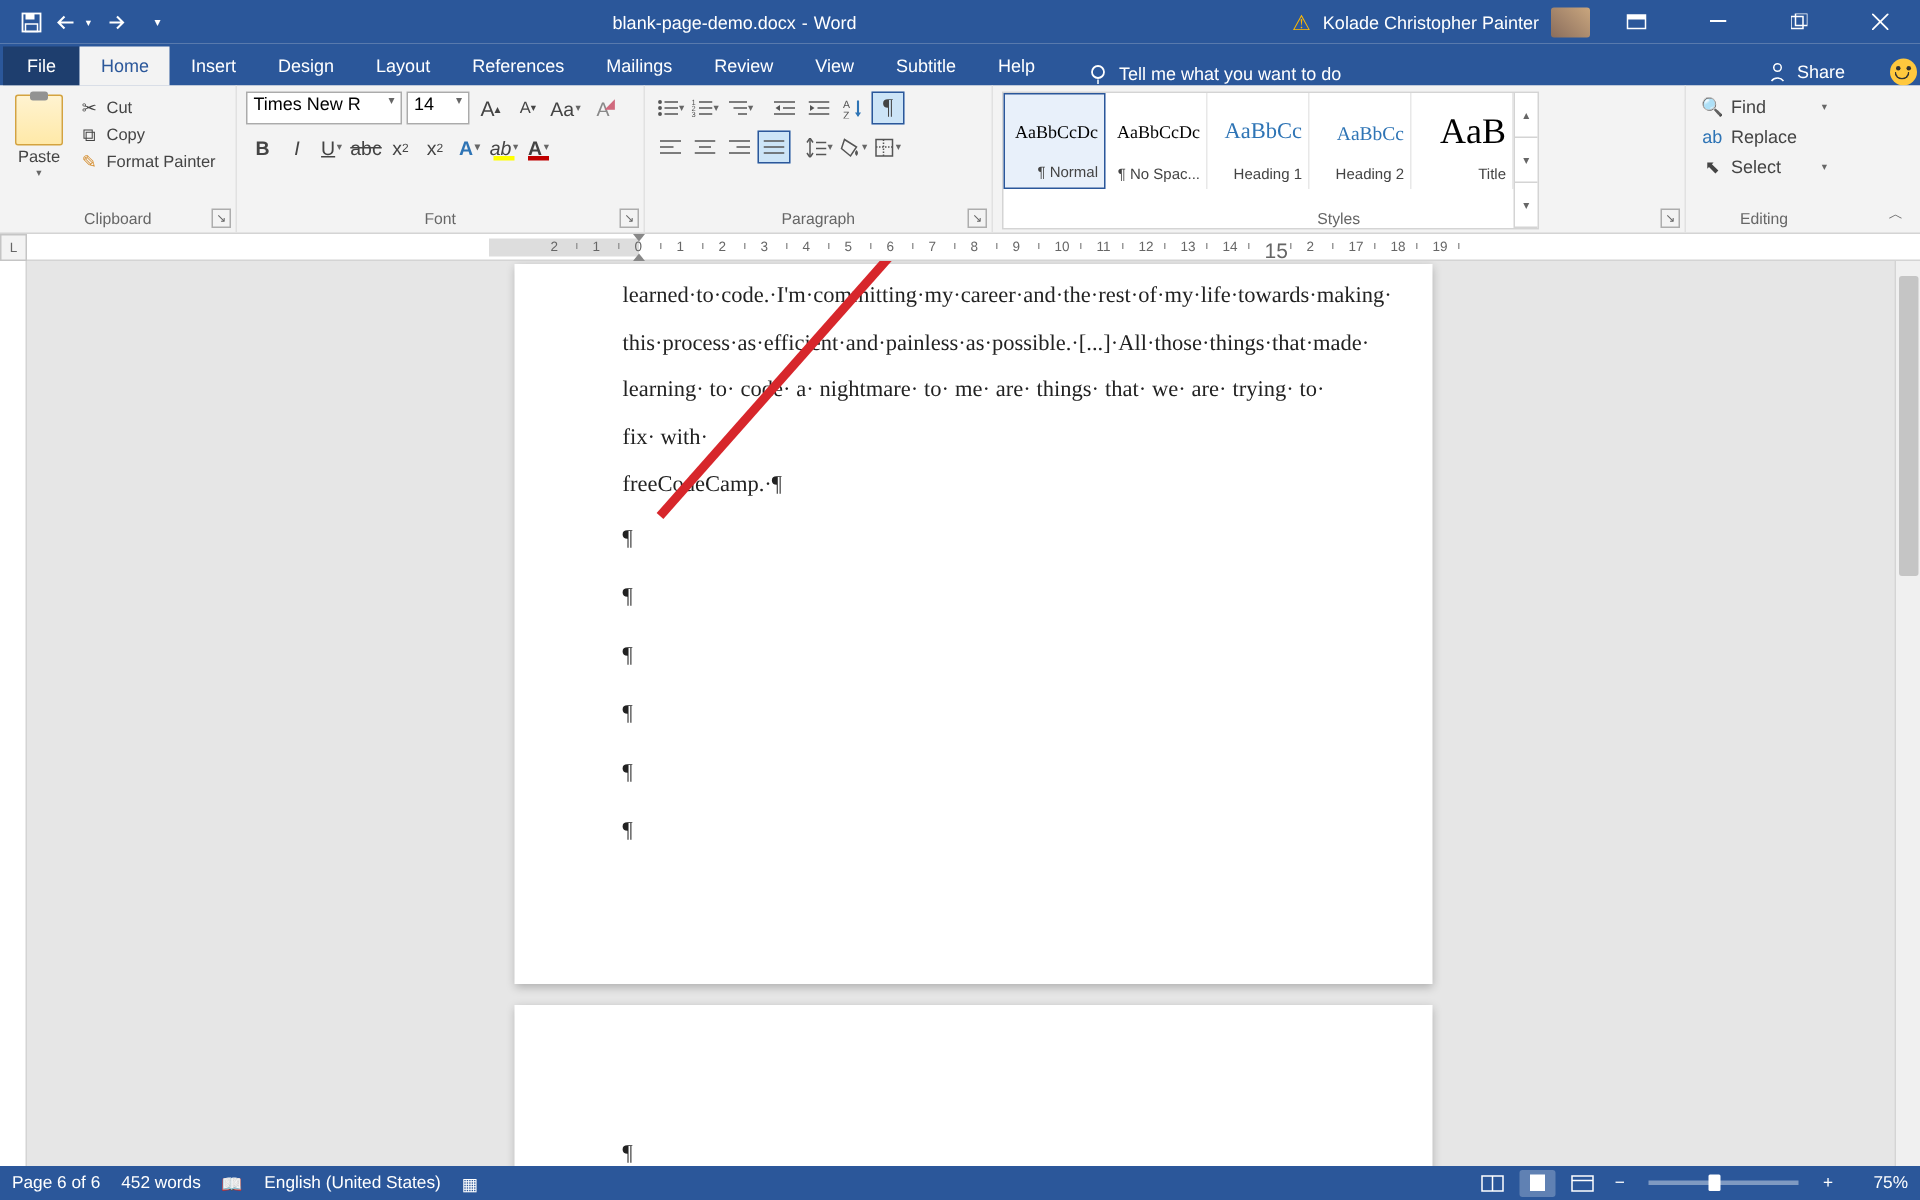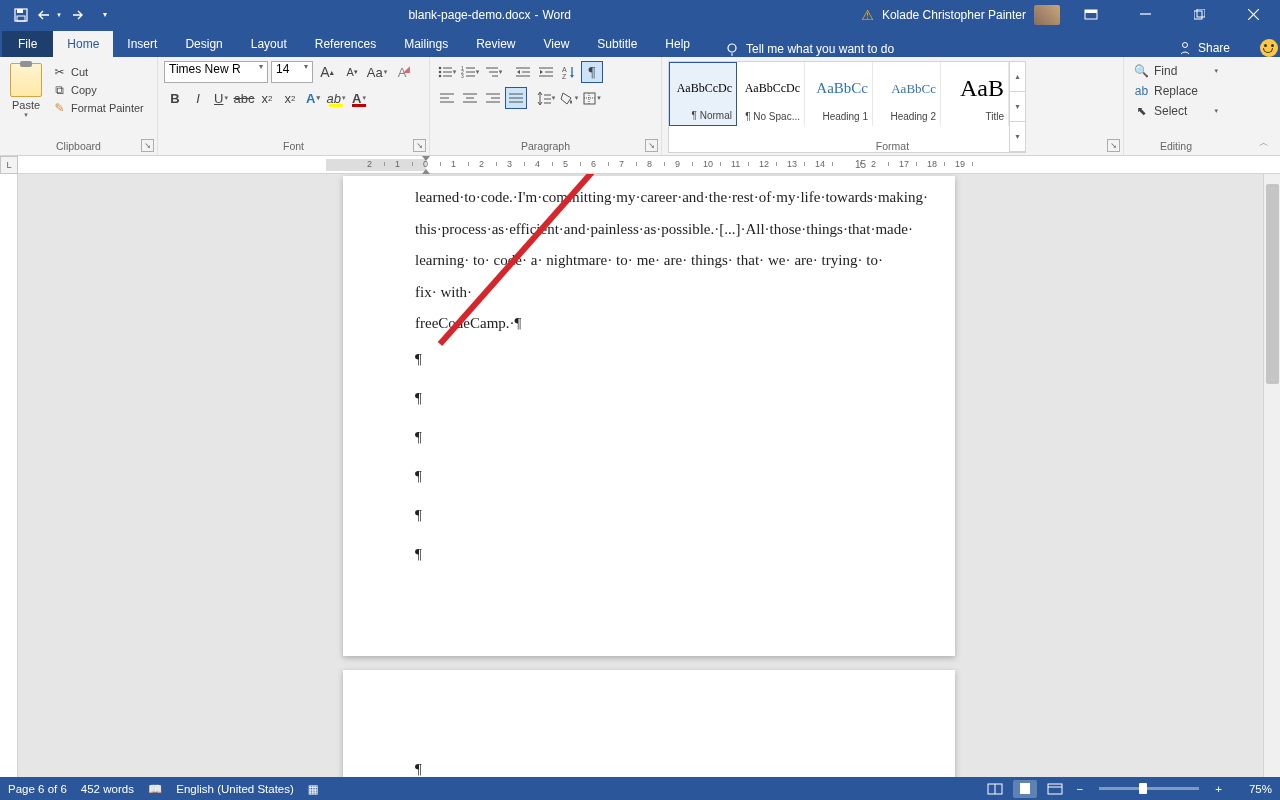--- a/index.html
+++ b/index.html
@@ -404,21 +404,21 @@
             <div class="style-preview" style="font-size:24px">AaB</div>
             <div class="style-name">Title</div>
           </div>
           <div class="gallery-nav">
             <div>▴</div>
             <div>▾</div>
             <div>▾</div>
           </div>
         </div>
     </div>
-    <div class="group-label">Format</div>
+    <div class="group-label">Styles</div>
     <div class="dlg-launcher">↘</div>
   </div>
 
   <div class="group" style="width:104px;border-right:none">
     <div class="edit-col">
       <div class="edit-row">
           <span class="mini-icon">🔍</span>
           <span>Find</span>
           <span class="mini-dd" style="margin-left:auto">▾</span>
         </div>
@@ -470,21 +470,21 @@
         <div style="position:absolute;left:349px;top:3px;font-size:9px;color:#666">10</div>
         <div style="position:absolute;left:366px;top:6px;width:1px;height:4px;background:#999"></div>
         <div style="position:absolute;left:377px;top:3px;font-size:9px;color:#666">11</div>
         <div style="position:absolute;left:394px;top:6px;width:1px;height:4px;background:#999"></div>
         <div style="position:absolute;left:405px;top:3px;font-size:9px;color:#666">12</div>
         <div style="position:absolute;left:422px;top:6px;width:1px;height:4px;background:#999"></div>
         <div style="position:absolute;left:433px;top:3px;font-size:9px;color:#666">13</div>
         <div style="position:absolute;left:450px;top:6px;width:1px;height:4px;background:#999"></div>
         <div style="position:absolute;left:461px;top:3px;font-size:9px;color:#666">14</div>
         <div style="position:absolute;left:478px;top:6px;width:1px;height:4px;background:#999"></div>
-        <div style="position:absolute;left:501px;top:3px;font-size:10px;color:#666">15</div>
+        <div style="position:absolute;left:489px;top:3px;font-size:14px;color:#666">15</div>
         <div style="position:absolute;left:506px;top:6px;width:1px;height:4px;background:#999"></div>
         <div style="position:absolute;left:517px;top:3px;font-size:9px;color:#666">2</div>
         <div style="position:absolute;left:534px;top:6px;width:1px;height:4px;background:#999"></div>
         <div style="position:absolute;left:545px;top:3px;font-size:9px;color:#666">17</div>
         <div style="position:absolute;left:562px;top:6px;width:1px;height:4px;background:#999"></div>
         <div style="position:absolute;left:573px;top:3px;font-size:9px;color:#666">18</div>
         <div style="position:absolute;left:590px;top:6px;width:1px;height:4px;background:#999"></div>
         <div style="position:absolute;left:601px;top:3px;font-size:9px;color:#666">19</div>
         <div style="position:absolute;left:618px;top:6px;width:1px;height:4px;background:#999"></div>
         <div style="position:absolute;left:68px;top:0;width:0;height:0;border-left:4px solid transparent;border-right:4px solid transparent;border-top:5px solid #888"></div>

